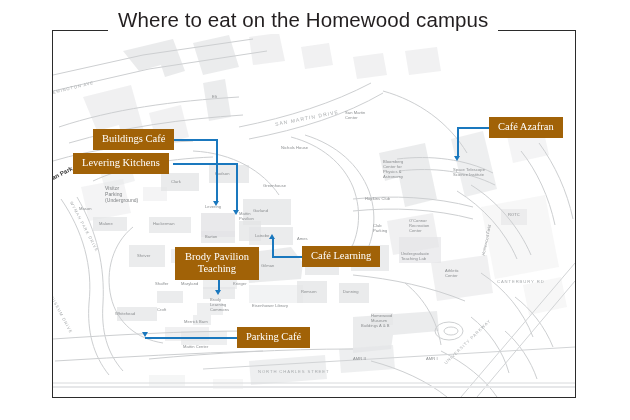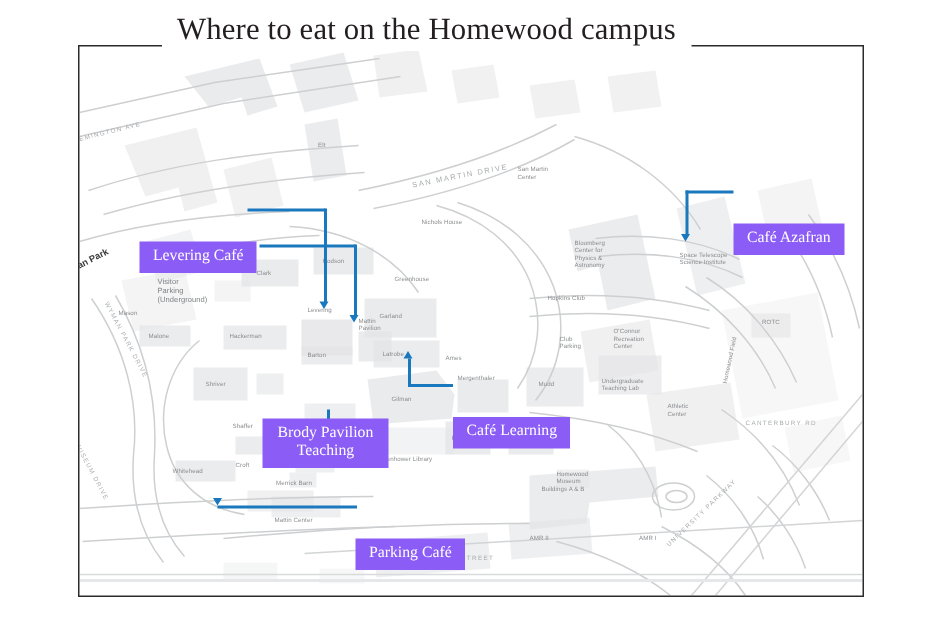--- a/index.html
+++ b/index.html
@@ -5,41 +5,41 @@
   html,body{margin:0;padding:0;background:#ffffff;}
   body{width:630px;height:420px;overflow:hidden;
        font-family:"Liberation Sans",sans-serif;}
   #page{position:relative;width:630px;height:420px;background:#ffffff;}
 
   
   .frame{position:absolute;left:52px;top:30px;width:524px;height:368px;
          border:1px solid #2b2b2b;box-sizing:border-box;}
   .title-mask{position:absolute;left:108px;top:6px;background:#ffffff;
               padding:0 10px;height:28px;line-height:28px;white-space:nowrap;}
-  .title{font-family:Liberation Serif, serif;font-size:20.5px;color:#231f20;
+  .title{font-family:Liberation Sans, sans-serif;font-size:20.5px;color:#231f20;
          letter-spacing:.1px;}
 
   
   .map{position:absolute;left:53px;top:31px;width:522px;height:366px;
        overflow:hidden;background:#ffffff;}
   .map svg{position:absolute;left:0;top:0;}
 
   
   .bld{position:absolute;color:#8a8d8f;font-size:4.1px;line-height:5px;
        letter-spacing:.06px;white-space:pre;}
   .road{position:absolute;color:#a9acae;font-size:5px;letter-spacing:1.1px;
         white-space:nowrap;}
   .road.small{font-size:4.2px;letter-spacing:.9px;}
   .park{position:absolute;color:#3b3b3b;font-size:6.2px;font-weight:bold;
         white-space:nowrap;}
 
   
-  .callout{position:absolute;background:#8b5cf6;color:#ffffff;
+  .callout{position:absolute;background:#a16207;color:#ffffff;
            font-family:"Liberation Serif",serif;font-size:10.5px;
-           padding:4px 9px 5px 9px;white-space:nowrap;line-height:12px;margin-top:32px;}
+           padding:4px 9px 5px 9px;white-space:nowrap;line-height:12px;}
   .callout.two{text-align:center;padding:4px 10px 5px 10px;}
   .lead-h{position:absolute;height:1.6px;background:#1a78be;}
   .lead-v{position:absolute;width:1.6px;background:#1a78be;}
   .pin{position:absolute;width:0;height:0;border-left:3.4px solid transparent;
        border-right:3.4px solid transparent;border-top:5.5px solid #1a78be;}
   .pin.up{border-top:none;border-bottom:5.5px solid #1a78be;}
 </style>
 </head>
 <body>
 
@@ -260,22 +260,23 @@
     <div class="lead-h" style="left:219px;top:225px;width:30px;"></div>
     <div class="lead-v" style="left:219px;top:208px;height:18px;"></div>
     <div class="pin up" style="left:216px;top:203px;"></div>
 
     <div class="lead-v" style="left:165px;top:242px;height:18px;"></div>
     <div class="pin" style="left:162px;top:259px;"></div>
 
     <div class="lead-h" style="left:92px;top:306px;width:93px;"></div>
     <div class="pin" style="left:89px;top:301px;"></div>
 
-    <div class="callout" style="left:40px;top:98px;">Levering Café</div>
-
+    <div class="callout" style="left:40px;top:98px;">Buildings Café</div>
+
+    <div class="callout" style="left:20px;top:122px;">Levering Kitchens</div>
 
     <div class="callout" style="left:436px;top:86px;">Café Azafran</div>
 
     <div class="callout" style="left:249px;top:215px;">Café Learning</div>
 
     <div class="callout two" style="left:122px;top:216px;">
       <div>Brody Pavilion</div>
       <div>Teaching</div>
     </div>
 

